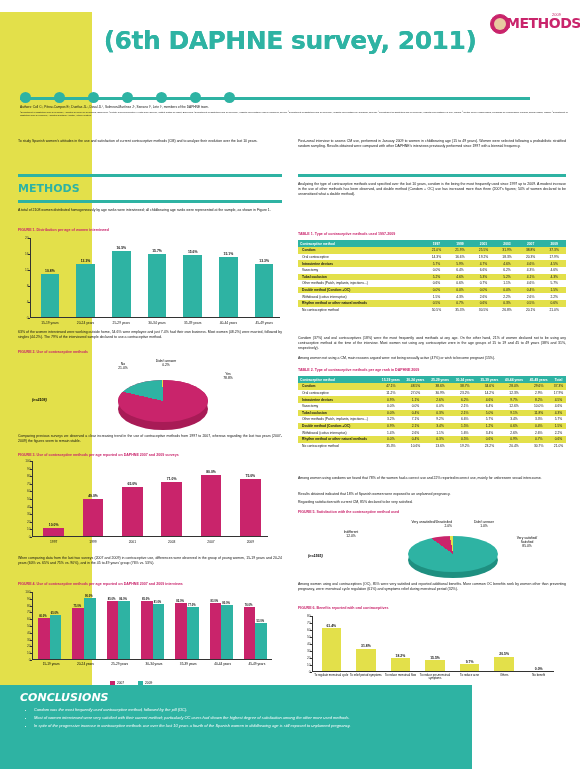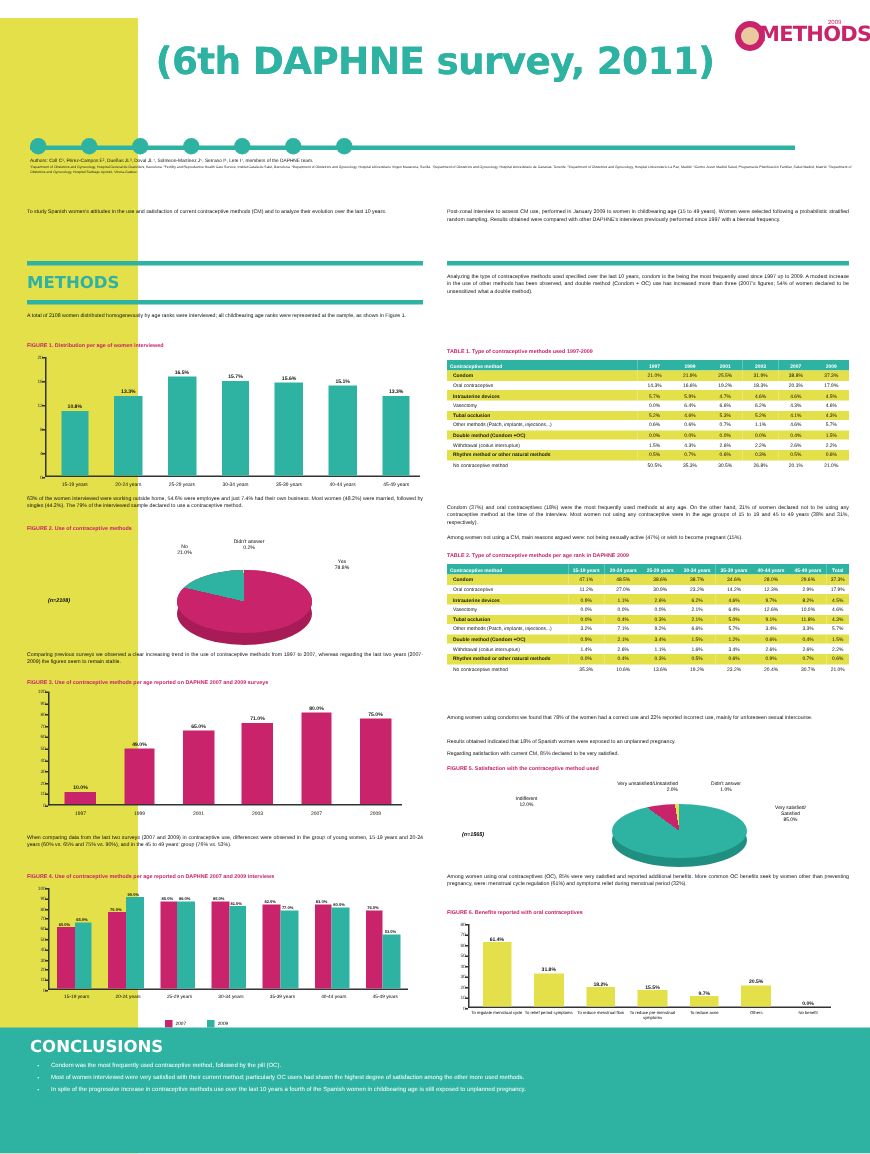--- a/index.html
+++ b/index.html
@@ -76,21 +76,21 @@
   table.data th {
     background:#2eb3a3; color:#fff; font-size:3.3px; padding:1.6px 2px; text-align:center; font-weight:bold;
   }
   table.data th.first { text-align:left; }
   table.data td { padding:1.3px 2px; text-align:center; color:#111; }
   table.data td.first { text-align:left; padding-left:4px; }
   table.data tr.alt td { background:#e3e04a; }
   table.data tr.alt td.first { font-weight:bold; }
 
   .conclusions {
-    position:absolute; left:0; bottom:0; width:580px; height:84px; background:#2eb3a3;
+    position:absolute; left:0; bottom:0; width:472px; height:84px; background:#2eb3a3;font-style:italic;
   }
   .concl-title { position:absolute; left:20px; top:6px; color:#fff; font-weight:bold; font-size:11px; font-family:"DejaVu Sans", sans-serif;}
   .concl-list { position:absolute; left:34px; top:22px; width:520px; color:#fff; font-size:4px; line-height:5.6px; }
   .concl-list li { margin-bottom:2.5px; }
 </style>
 </head>
 <body>
 
 <div class="poster">
   <div class="yellow-band"></div>

